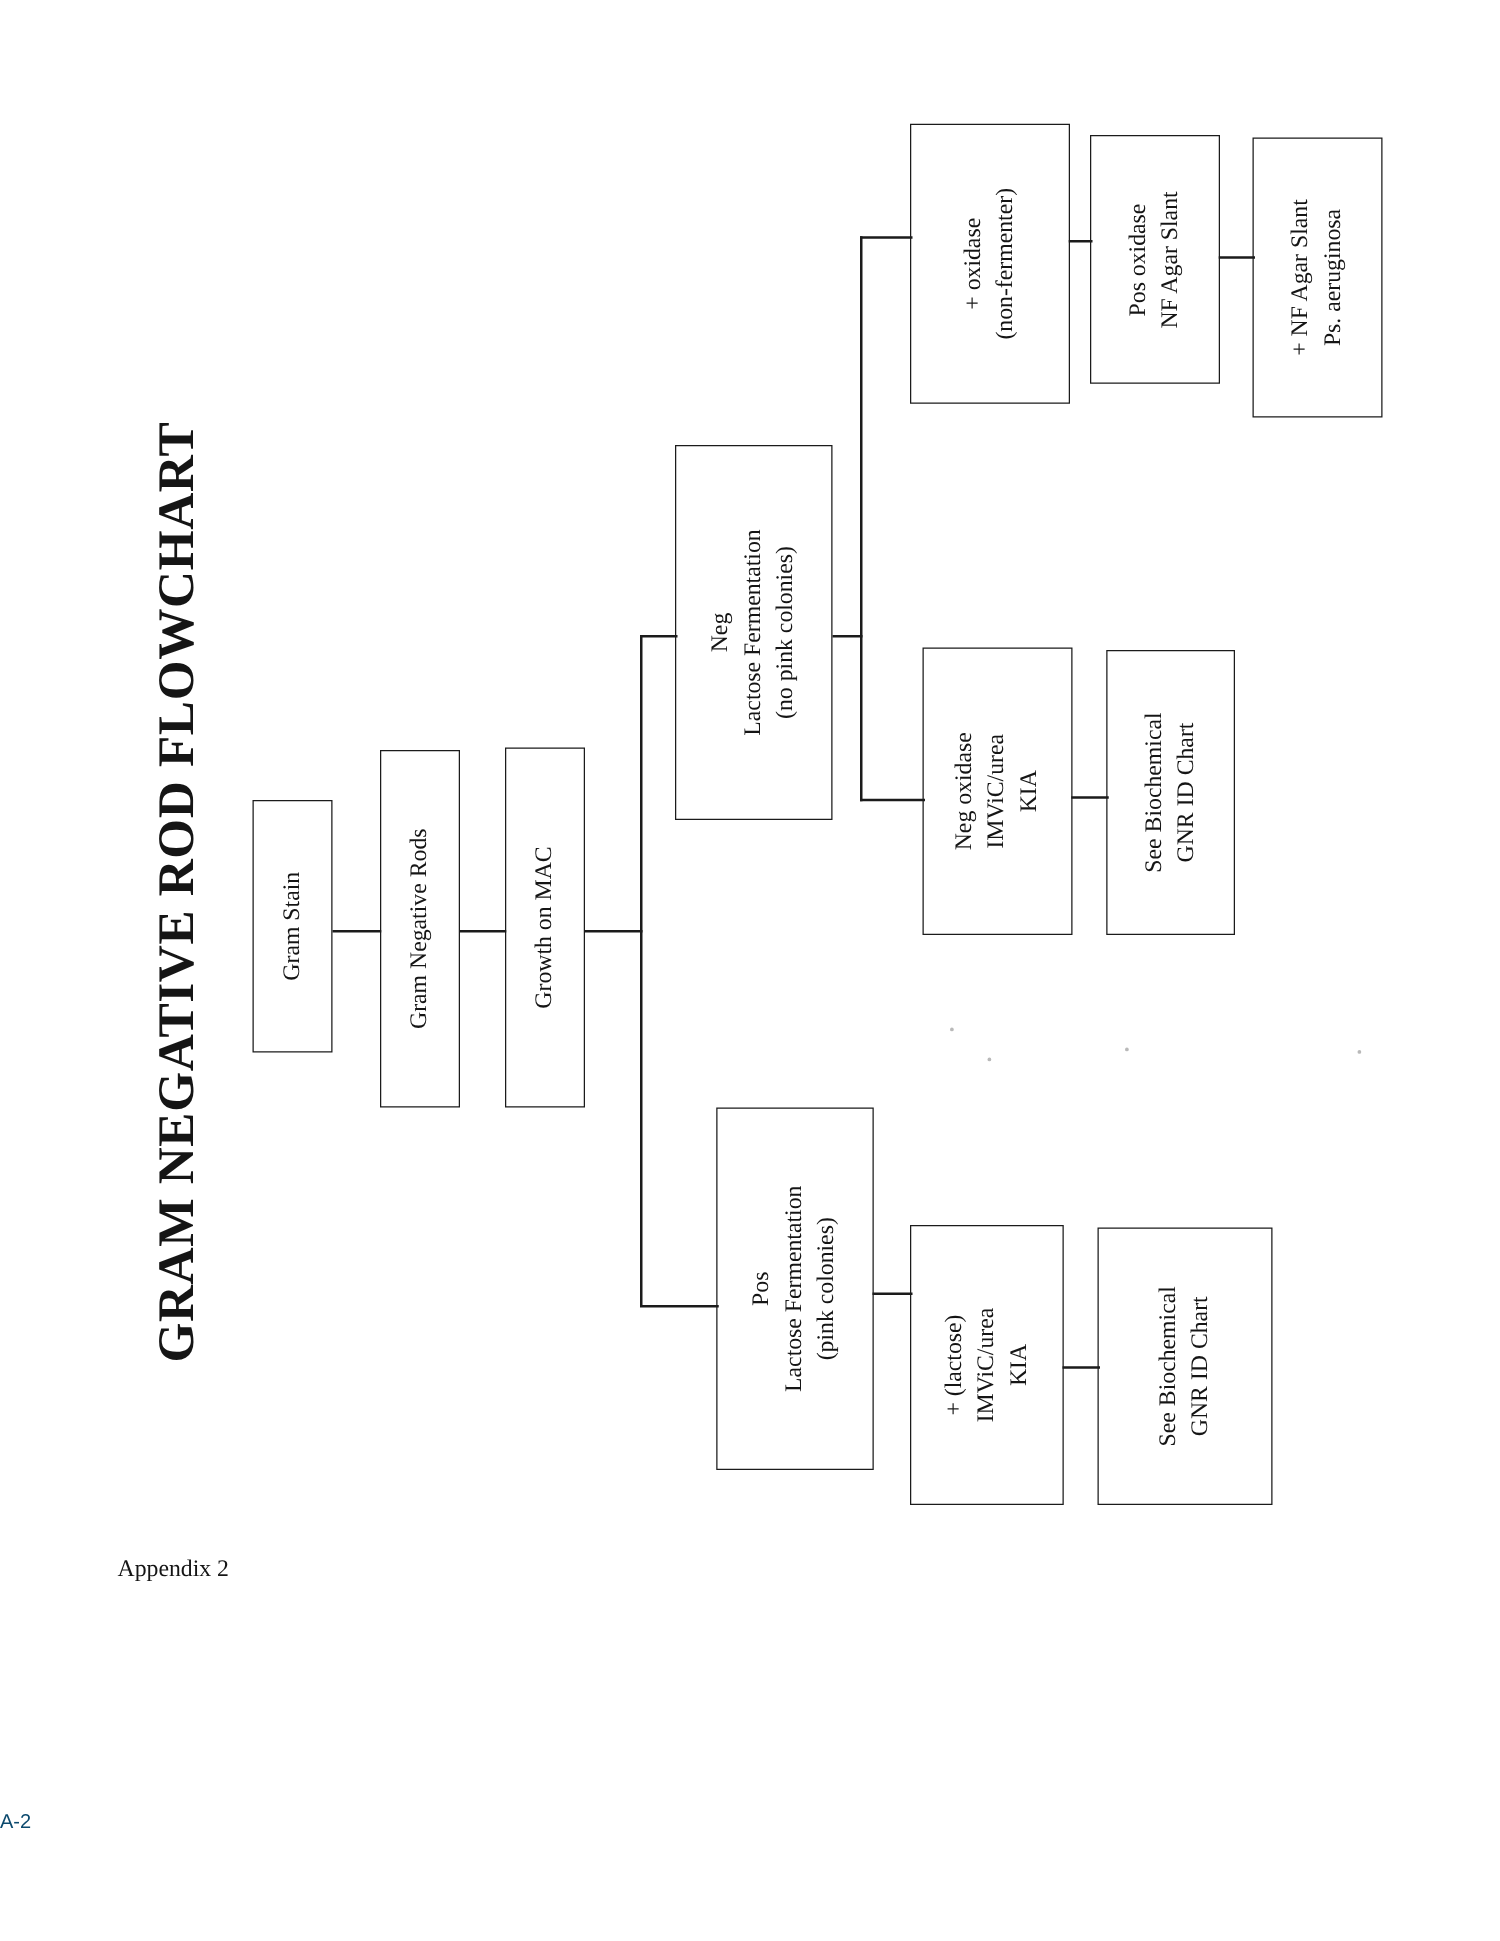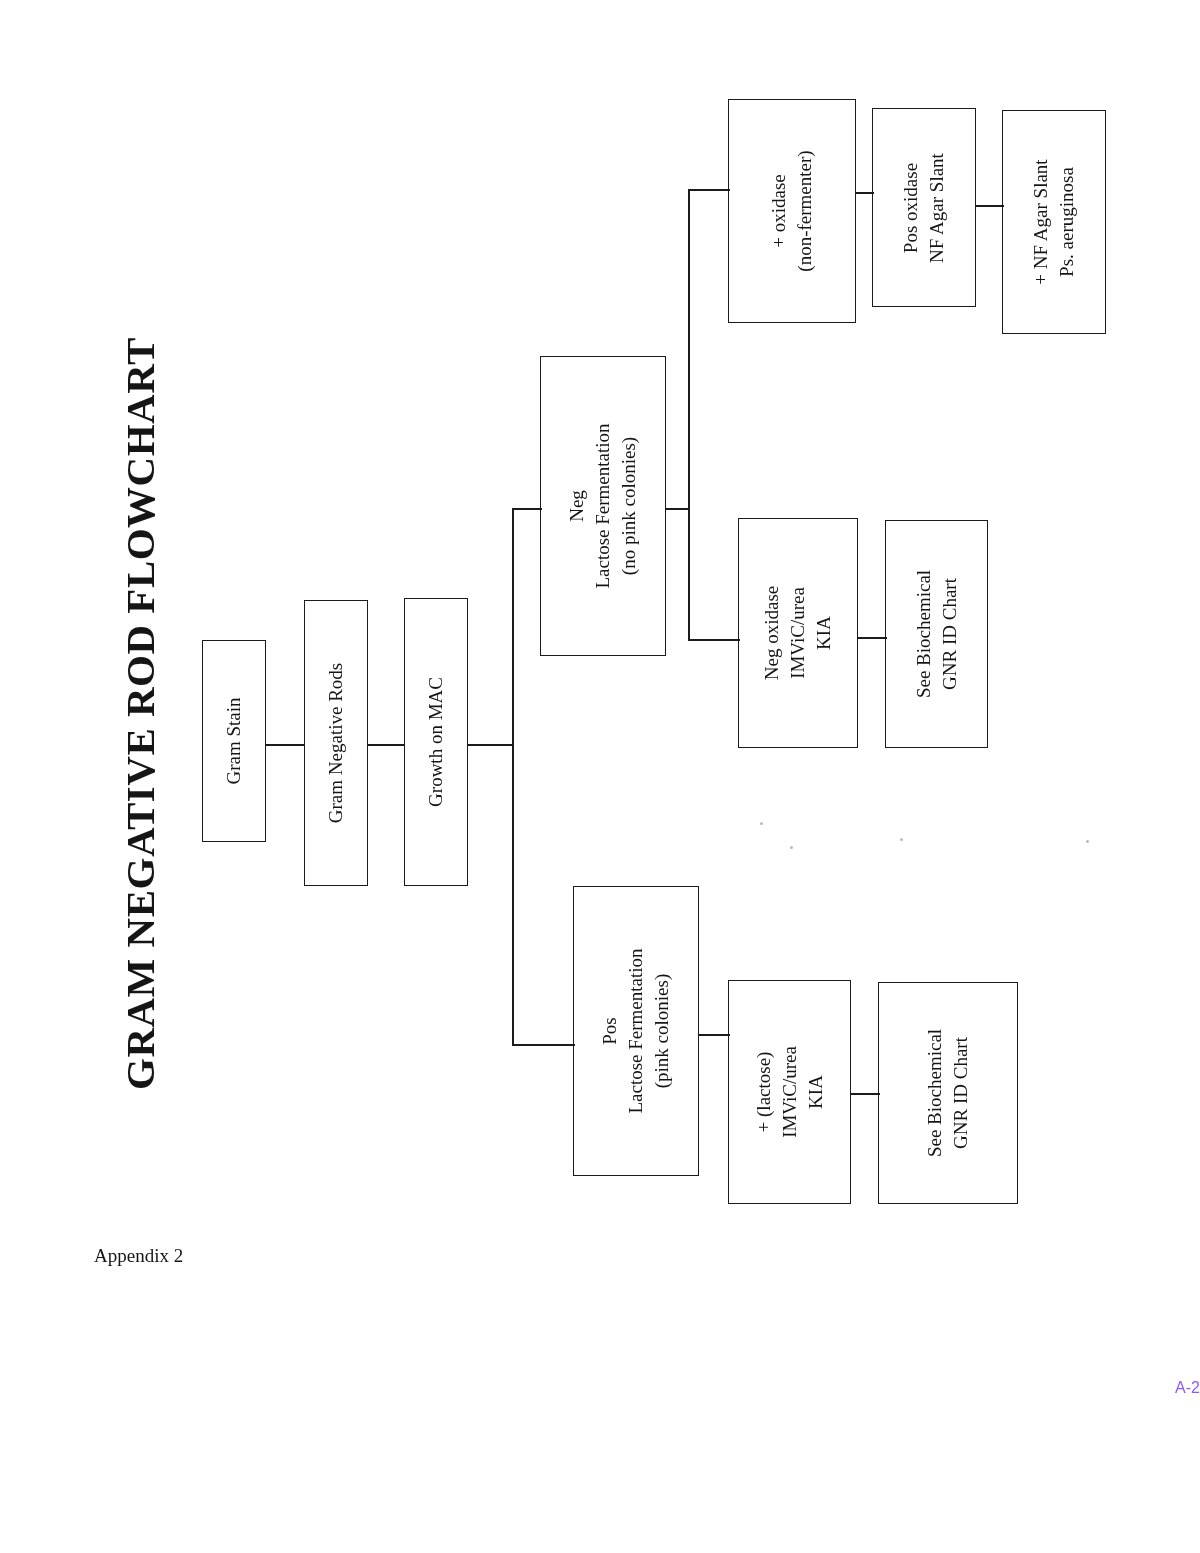--- a/index.html
+++ b/index.html
@@ -73,26 +73,26 @@
     left: 70px;
     top: 1245px;
     font-family: Liberation Serif, serif;
     font-size: 19px;
     color: #151515;
     margin-left: 24px;
   }
   .footer {
     position: absolute;
     left: 0;
-    top: 1376px;
+    top: 1446px;
     width: 1200px;
-    text-align: right;
+    text-align: left;
     font-family: "Liberation Sans", "DejaVu Sans", sans-serif;
     font-size: 17px;
-    color: #8b5cf6;
+    color: #0c4a6e;
     line-height: 1.55;
   }
   .footer .fline { display: block; }
   .footer .fline.page-no { font-size: 16px; }
   .speck {
     position: absolute;
     background: #b9b9b9;
     width: 3px;
     height: 3px;
     border-radius: 50%;

